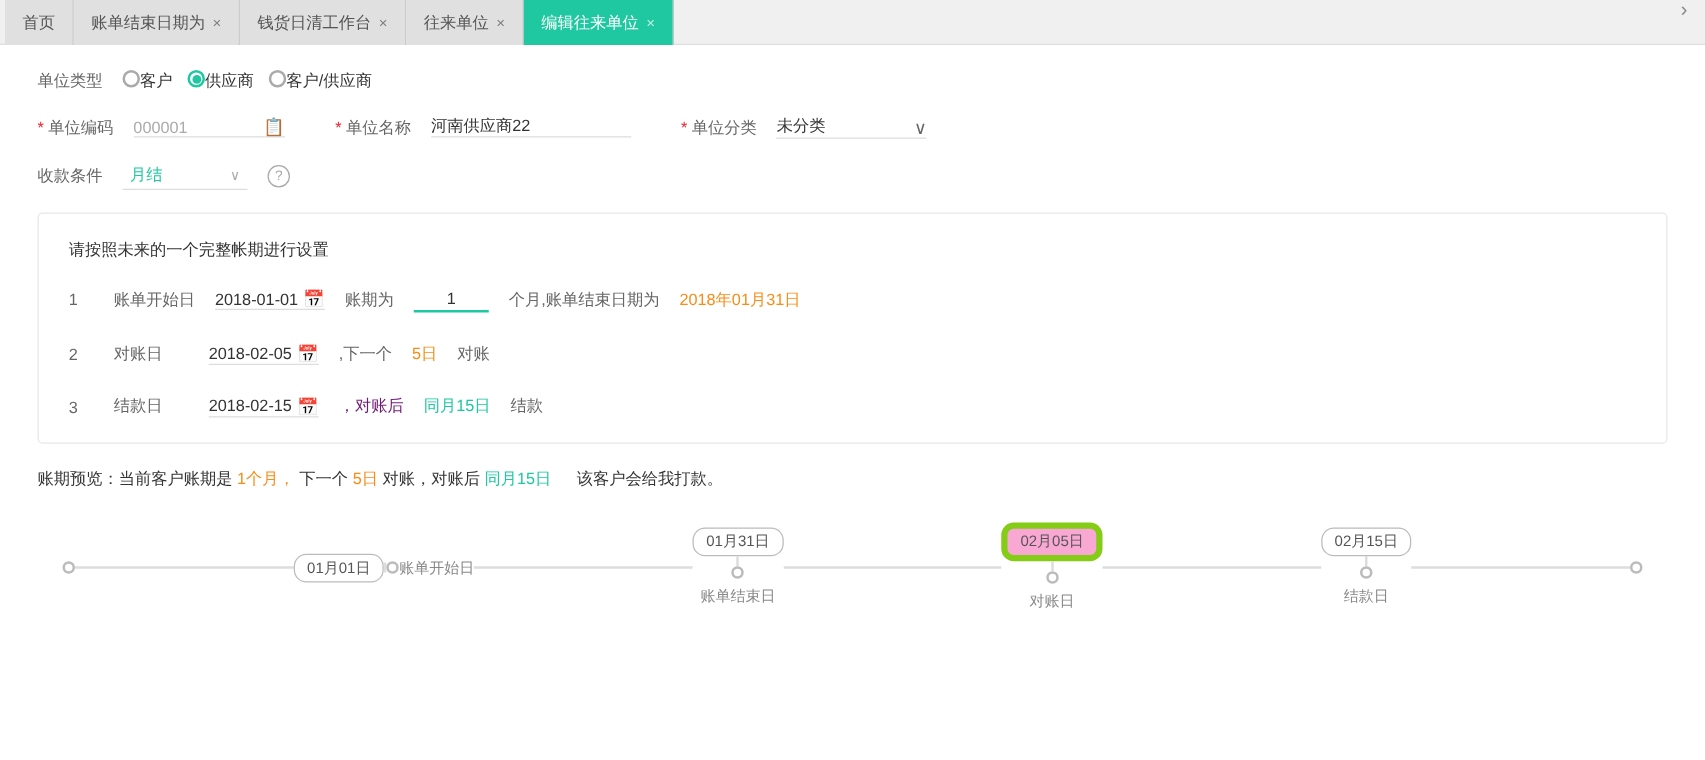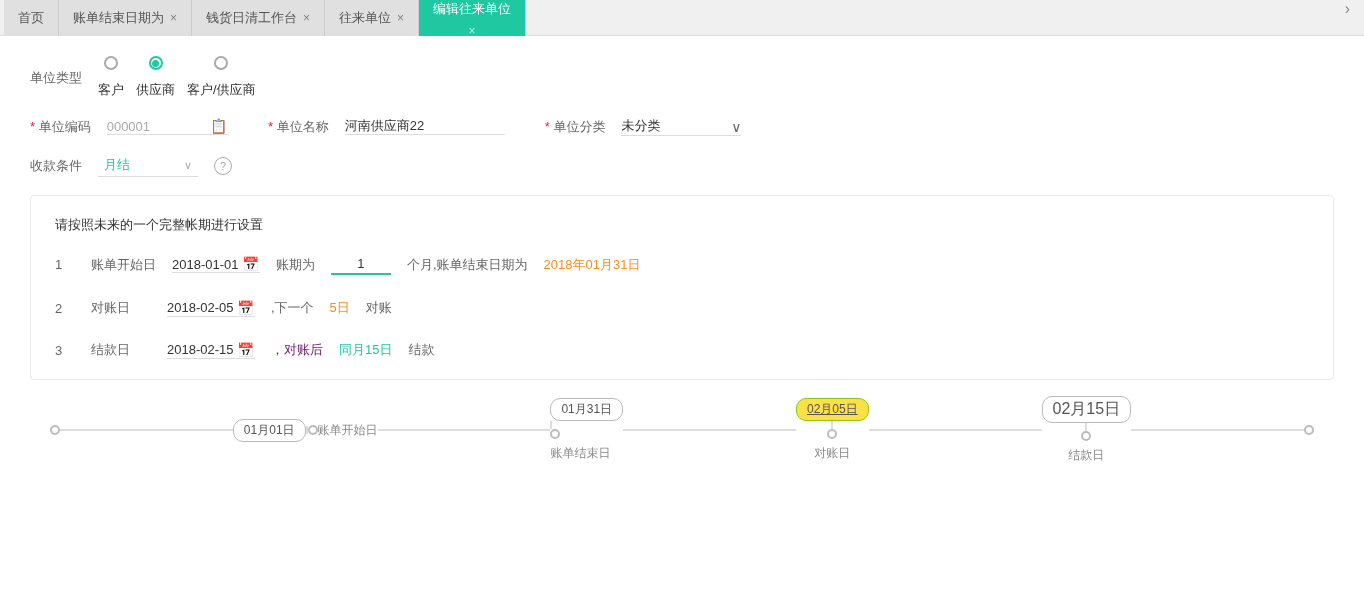--- a/index.html
+++ b/index.html
@@ -23,21 +23,20 @@
       cursor: pointer;
       color: #555;
       background: #e0e0e0;
       border-right: 1px solid #ccc;
       white-space: nowrap;
       gap: 6px;
     }
     .tab.active {
       background: #1fc8a0;
       color: #fff;
-      flex-direction: column;
     }
     .tab .close-btn {
       font-size: 12px;
       color: inherit;
       opacity: 0.7;
       cursor: pointer;
     }
     .tab-expand {
       margin-left: auto;
       padding: 0 10px;
@@ -70,24 +69,23 @@
       content: '* ';
       color: #f5222d;
     }
     .radio-group {
       display: flex;
       align-items: center;
       gap: 12px;
     }
     .radio-item {
       display: flex;
-      align-items: center;
-      gap: 11px;
-      cursor: pointer;
-      flex-direction: column;
+      align-items: flex-start;
+      gap: 0;
+      cursor: pointer;
     }
     .radio-circle {
       width: 14px; height: 14px;
       border-radius: 50%;
       border: 2px solid #aaa;
       display: flex; align-items: center; justify-content: center;
     }
     .radio-circle.checked {
       border-color: #1fc8a0;
     }
@@ -311,59 +309,69 @@
       <div class="input-with-icon">
         <span style="font-size:13px;color:#333;">2018-02-15</span>
         <span class="calendar-icon">📅</span>
       </div>
       <span style="color:#701a75;">，对账后</span>
       <span class="highlight-teal">同月15日</span>
       <span style="color:#666;">结款</span>
     </div>
   </div>
 
+  <div class="preview-text">
+    <span>账期预览：当前客户账期是</span>
+    <span class="highlight-orange">1个月，</span>
+    <span>下一个</span>
+    <span class="highlight-orange">5日</span>
+    <span>对账，对账后</span>
+    <span class="highlight-teal">同月15日</span>
+    <span>　</span>
+    <span>该客户会给我打款。</span>
+  </div>
 
   <div style="display:flex; align-items:center; padding: 0 20px; gap:0;">
 
     <div style="width:10px;height:10px;border-radius:50%;background:#fff;border:2px solid #bbb;flex-shrink:0;"></div>
 
     <div style="flex:1; height:2px; background:#ddd;"></div>
 
     <div style="display:flex;flex-direction:row;align-items:center;">
       <span style="border:1px solid #bbb;border-radius:10px;padding:2px 10px;font-size:12px;color:#555;background:#fff;white-space:nowrap;">01月01日</span>
       <div style="width:2px;height:8px;background:#ddd;"></div>
       <div style="width:10px;height:10px;border-radius:50%;background:#fff;border:2px solid #bbb;"></div>
       <div style="height:6px;"></div>
       <span style="font-size:12px;color:#888;white-space:nowrap;">账单开始日</span>
     </div>
 
     <div style="flex:1; height:2px; background:#ddd;"></div>
 
-    <div style="display:flex;flex-direction:column;align-items:flex-start;">
+    <div style="display:flex;flex-direction:column;align-items:center;">
       <span style="border:1px solid #bbb;border-radius:10px;padding:2px 10px;font-size:12px;color:#555;background:#fff;white-space:nowrap;">01月31日</span>
       <div style="width:2px;height:8px;background:#ddd;"></div>
       <div style="width:10px;height:10px;border-radius:50%;background:#fff;border:2px solid #bbb;"></div>
       <div style="height:6px;"></div>
       <span style="font-size:12px;color:#888;white-space:nowrap;">账单结束日</span>
     </div>
 
     <div style="flex:1; height:2px; background:#ddd;"></div>
 
     <div style="display:flex;flex-direction:column;align-items:center;">
-      <span style="border:1px solid #84cc16;border-radius:10px;padding:2px 10px;font-size:12px;color:#555;background:#fde047;white-space:nowrap;text-decoration:underline;">02月05日</span>
+      <span style="border:5px solid #84cc16;border-radius:10px;padding:2px 10px;font-size:12px;color:#555;background:#f9a8d4;white-space:nowrap;">02月05日</span>
       <div style="width:2px;height:8px;background:#ddd;"></div>
       <div style="width:10px;height:10px;border-radius:50%;background:#fff;border:2px solid #bbb;"></div>
       <div style="height:6px;"></div>
       <span style="font-size:12px;color:#888;white-space:nowrap;">对账日</span>
     </div>
 
     <div style="flex:1; height:2px; background:#ddd;"></div>
 
     <div style="display:flex;flex-direction:column;align-items:center;">
-      <span style="border:1px solid #bbb;border-radius:10px;padding:2px 10px;font-size:16px;color:#555;background:#fff;white-space:nowrap;">02月15日</span>
+      <span style="border:1px solid #bbb;border-radius:10px;padding:2px 10px;font-size:12px;color:#555;background:#fff;white-space:nowrap;">02月15日</span>
       <div style="width:2px;height:8px;background:#ddd;"></div>
       <div style="width:10px;height:10px;border-radius:50%;background:#fff;border:2px solid #bbb;"></div>
       <div style="height:6px;"></div>
       <span style="font-size:12px;color:#888;white-space:nowrap;">结款日</span>
     </div>
 
     <div style="flex:1; height:2px; background:#ddd;"></div>
     <div style="width:10px;height:10px;border-radius:50%;background:#fff;border:2px solid #bbb;flex-shrink:0;"></div>
   </div>
 

